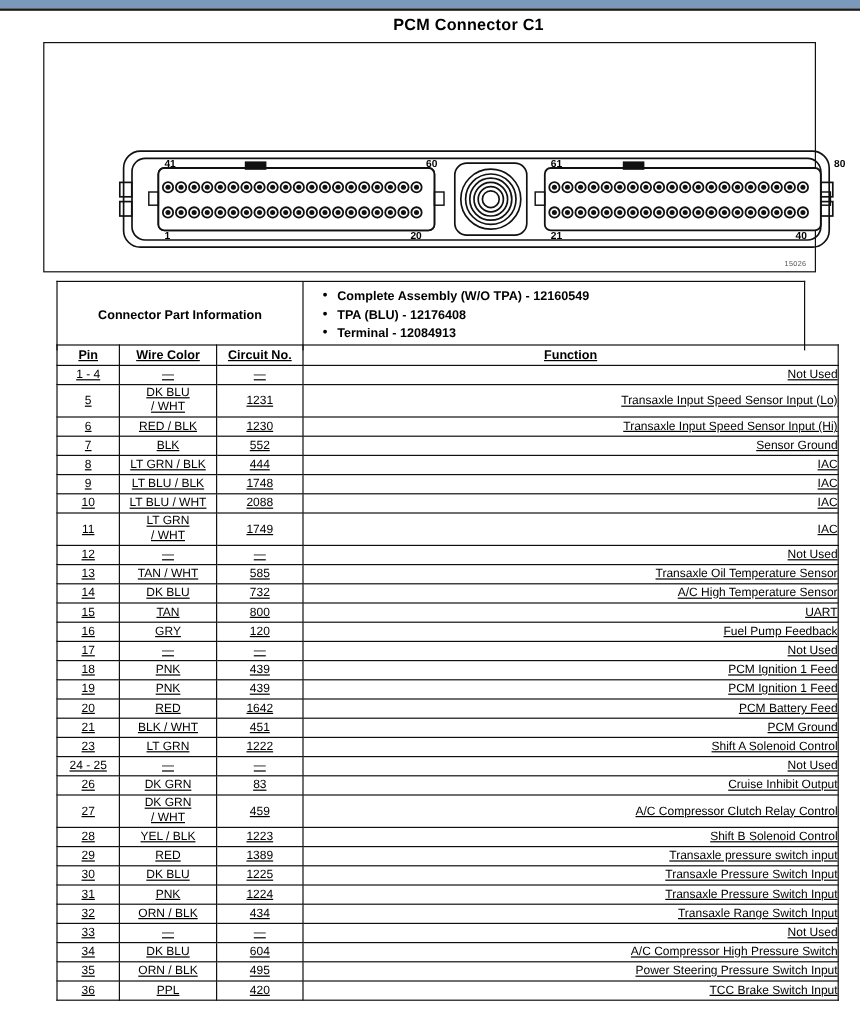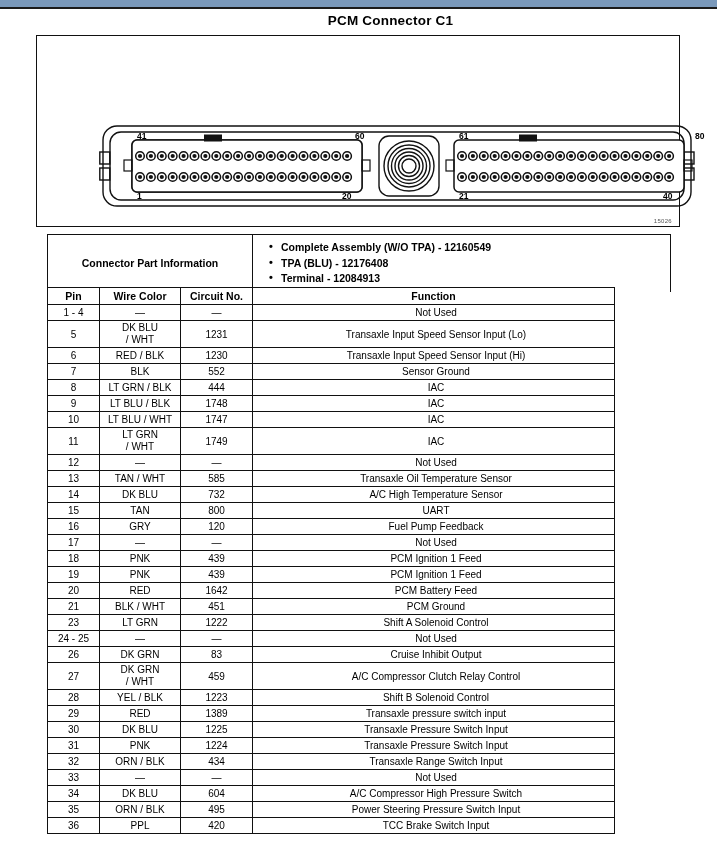--- a/index.html
+++ b/index.html
@@ -118,24 +118,25 @@
     left: 0;
     top: -1px;
     font-size: 11px;
   }
 
   
   .pin-table {
     position: absolute;
     left: 47px;
     top: 287px;
-    width: 568px;
+    width: 652px;
     border-collapse: collapse;
     table-layout: fixed;
     box-sizing: border-box;
+    text-decoration: underline;
   }
   .pin-table col.c-pin     { width: 52px; }
   .pin-table col.c-color   { width: 81px; }
   .pin-table col.c-circuit { width: 72px; }
   .pin-table col.c-func    { width: auto; }
 
   .pin-table th,
   .pin-table td {
     border: 1.1px solid #111;
     font-size: 10px;
@@ -154,21 +155,21 @@
     vertical-align: middle;
   }
   .pin-table tbody tr.tall td { height: 27px; }
 
   td.cell-pin,
   td.cell-color,
   td.cell-circuit {
     text-align: center;
   }
   td.cell-func {
-    text-align: center;
+    text-align: right;
     padding-left: 5px;
     margin-left: 28px;
   }
   .color-line2 { display: block; line-height: 12px; }
   .color-line1 { display: block; line-height: 12px; }
   .dash { font-size: 11px; }
 </style>
 </head>
 <body>
 
@@ -472,21 +473,21 @@
       </tr>
       <tr>
         <td class="cell-pin">9</td>
         <td class="cell-color">LT BLU / BLK</td>
         <td class="cell-circuit">1748</td>
         <td class="cell-func">IAC</td>
       </tr>
       <tr>
         <td class="cell-pin">10</td>
         <td class="cell-color">LT BLU / WHT</td>
-        <td class="cell-circuit">1747</td>
+        <td class="cell-circuit">2088</td>
         <td class="cell-func">IAC</td>
       </tr>
       <tr class="tall">
         <td class="cell-pin">11</td>
         <td class="cell-color">
           <span class="color-line1">LT GRN</span>
           <span class="color-line2">/ WHT</span>
         </td>
         <td class="cell-circuit">1749</td>
         <td class="cell-func">IAC</td>

